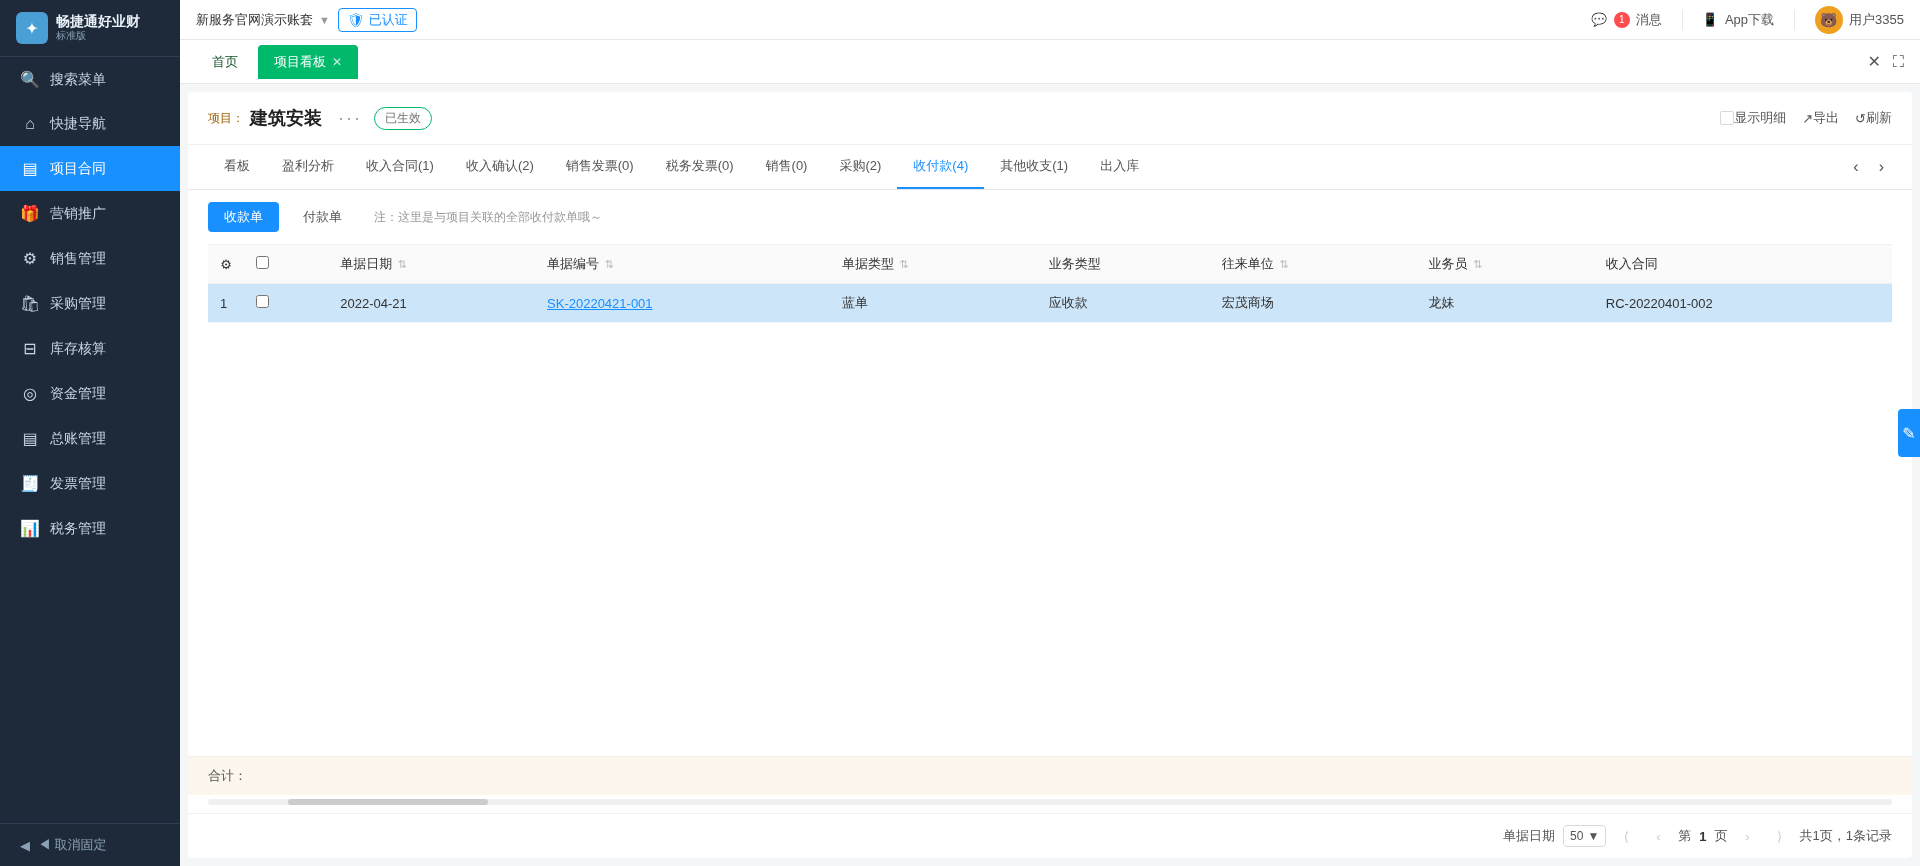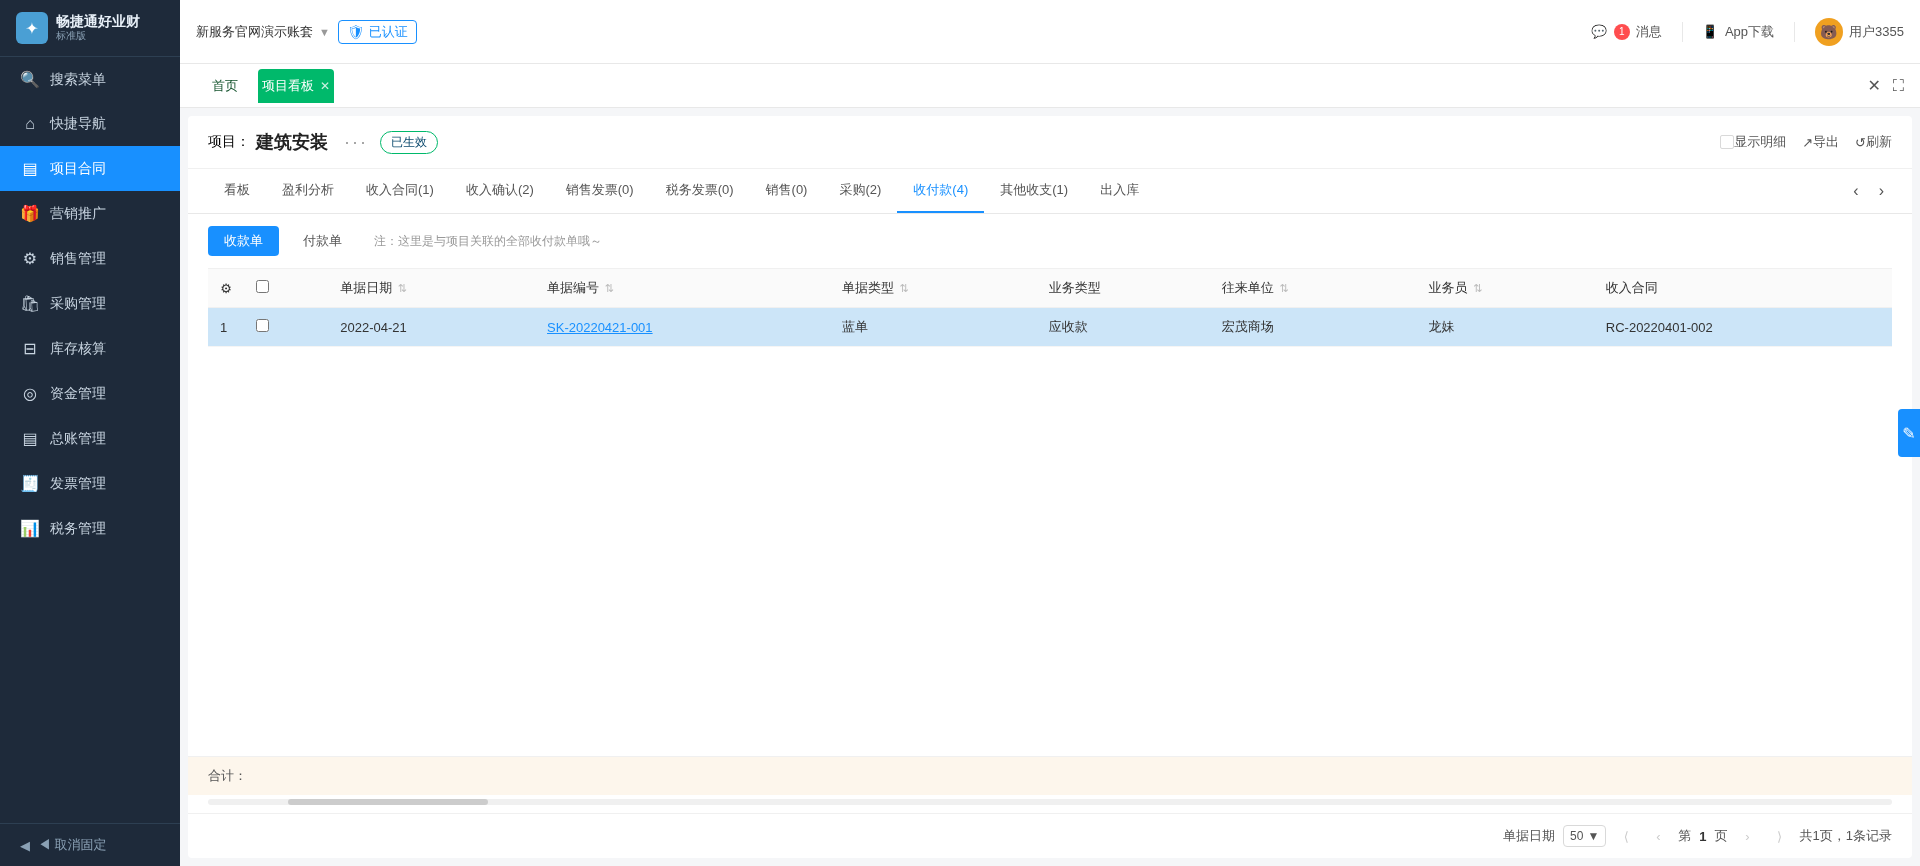--- a/index.html
+++ b/index.html
@@ -58,21 +58,21 @@
       flex: 1;
       display: flex;
       flex-direction: column;
       background: #f5f6f8;
       overflow: hidden;
     }
 
     
     .topbar {
       background: white;
-      height: 64px;
+      height: 40px;
       display: flex;
       align-items: center;
       padding: 0 16px;
       border-bottom: 1px solid #e8e8e8;
       justify-content: space-between;
     }
     .topbar-left {
       display: flex; align-items: center; gap: 8px;
     }
     .account-selector {
@@ -106,21 +106,21 @@
     .tabbar {
       background: white;
       height: 44px;
       display: flex;
       align-items: center;
       padding: 0 16px;
       border-bottom: 1px solid #e8e8e8;
       gap: 4px;
     }
     .tab {
-      padding: 8px 4px;
+      padding: 8px 16px;
       cursor: pointer;
       color: #555;
       font-size: 13px;
       border-radius: 4px 4px 0 0;
       display: flex; align-items: center; gap: 6px;
     }
     .tab.active {
       background: #00b96b;
       color: white;
     }
@@ -150,36 +150,36 @@
       display: flex;
       align-items: center;
       border-bottom: 1px solid #f0f0f0;
     }
     .page-title {
       font-size: 18px;
       font-weight: bold;
       color: #222;
     }
     .page-title-prefix {
-      font-size: 14px;
-      color: #000000;
+      font-size: 12px;
+      color: #a16207;
       font-weight: normal;
       margin-right: 6px;
     }
     .page-header-more {
       margin-left: 16px;
       color: #999;
       font-size: 18px;
       cursor: pointer;
       letter-spacing: 2px;
     }
     .status-badge {
       margin-left: 12px;
       border: 1px solid #00b96b;
-      color: #0c4a6e;
+      color: #737373;
       border-radius: 12px;
       padding: 2px 10px;
       font-size: 12px;
     }
     .page-header-actions {
       margin-left: auto;
       display: flex;
       align-items: center;
       gap: 16px;
     }

